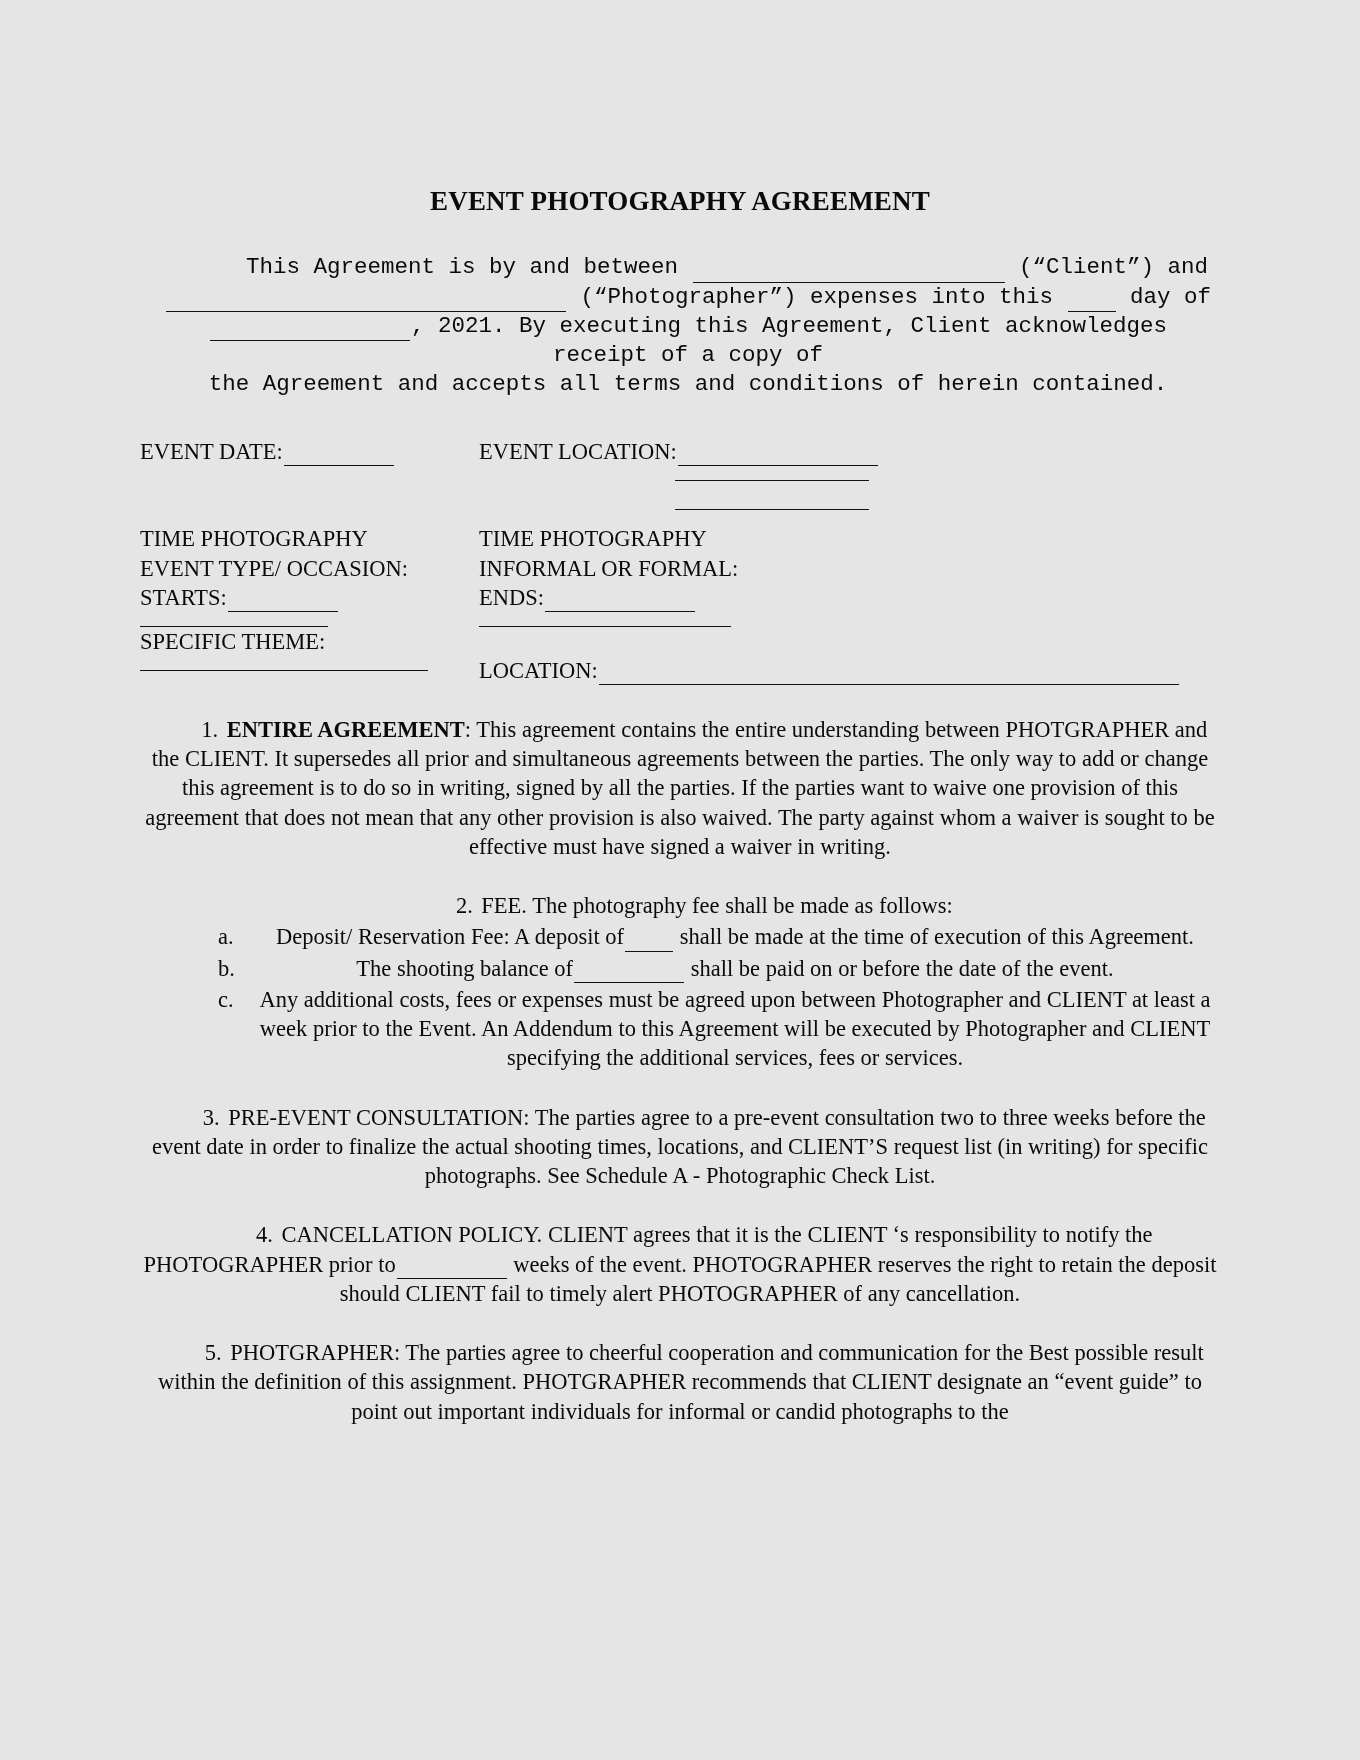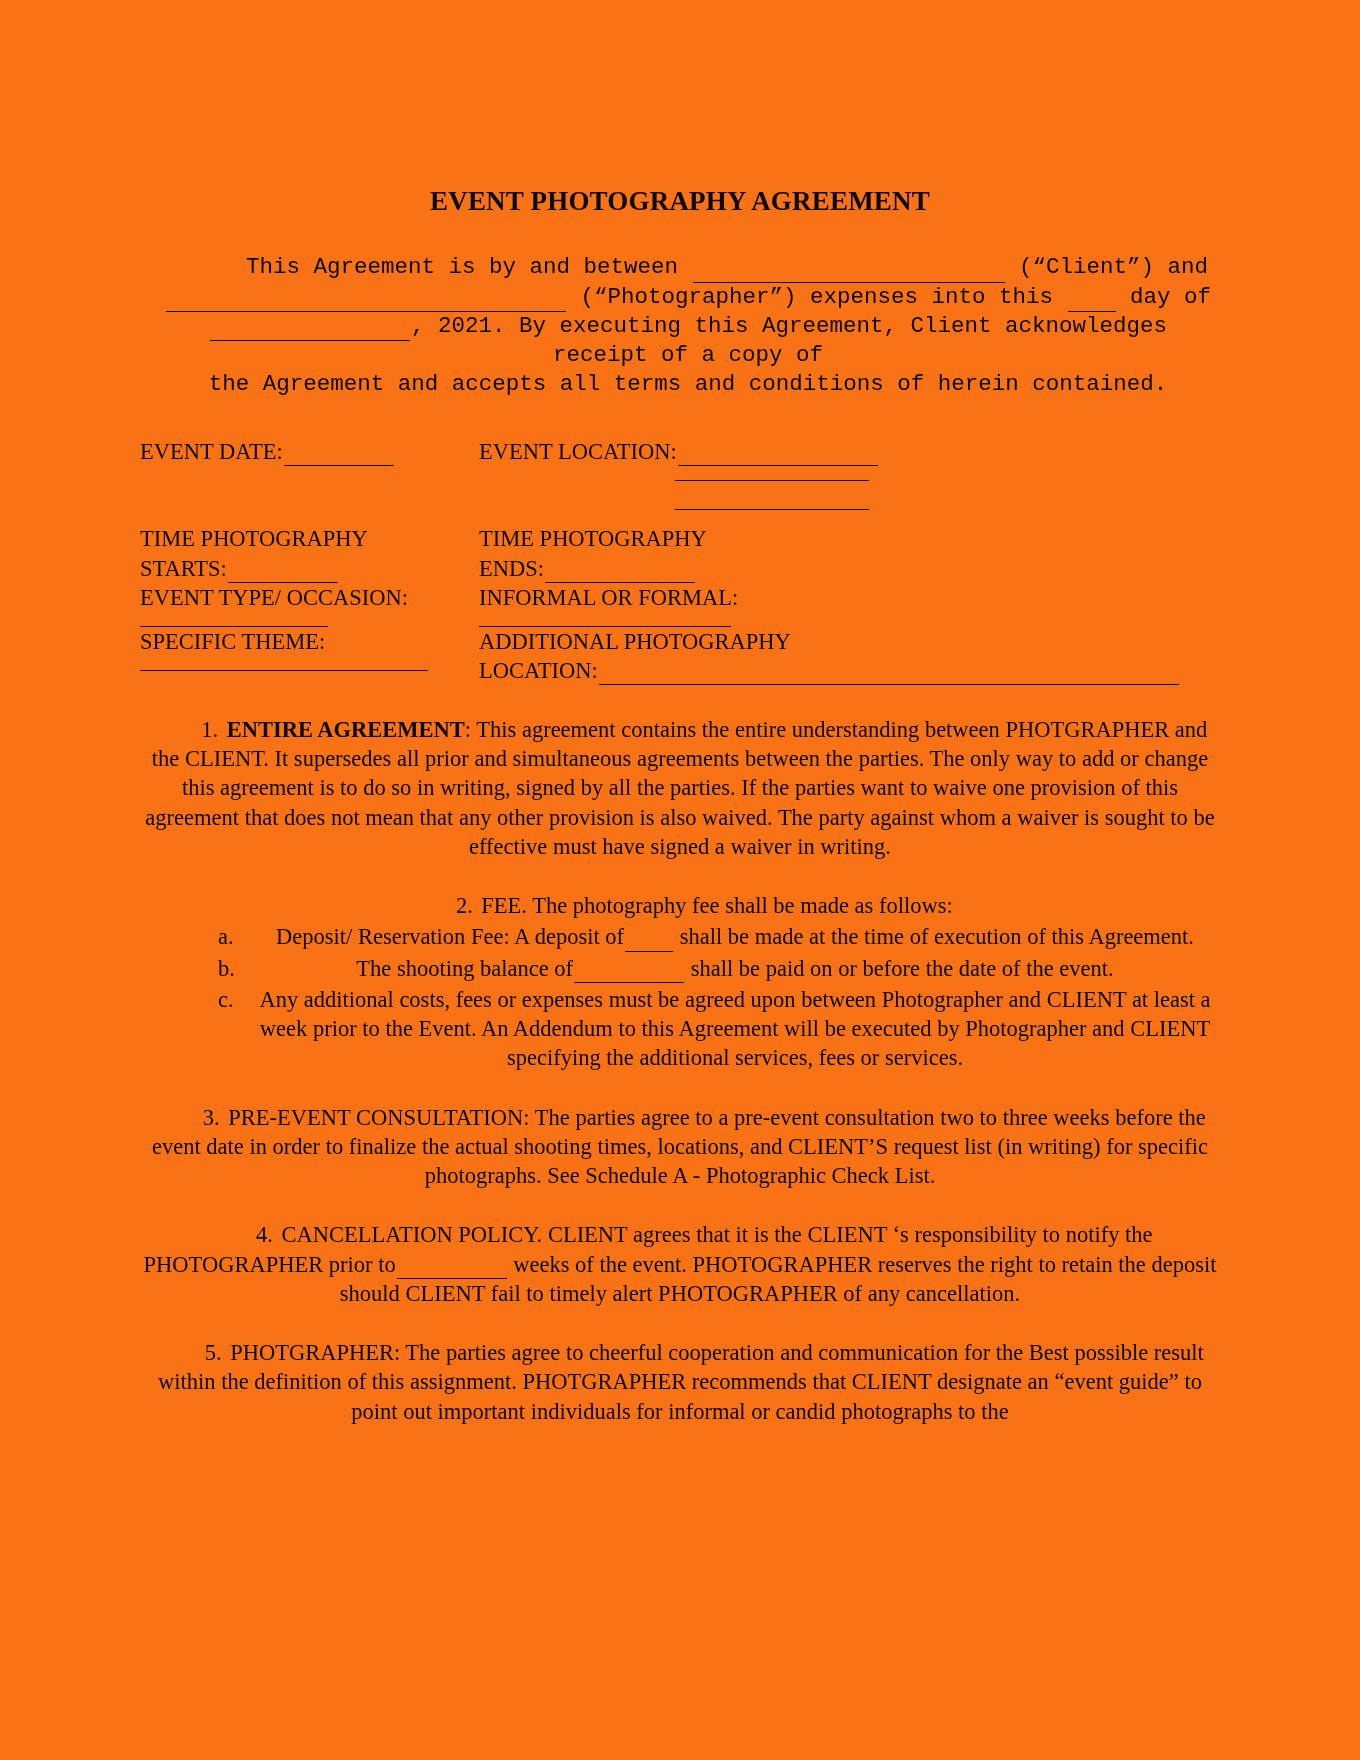--- a/index.html
+++ b/index.html
@@ -12,21 +12,21 @@
     width: 1360px;
     height: 1760px;
     font-family: "Liberation Serif", "DejaVu Serif", serif;
     color: #0a0a0a;
     -webkit-font-smoothing: antialiased;
   }
   .page {
     position: relative;
     width: 1360px;
     height: 1760px;
-    background: #f97316;
+    background: #e5e5e5;
     box-sizing: border-box;
     padding: 185px 140px 0 140px;
   }
   .doc-title {
     text-align: center;
     font-size: 27px;
     font-weight: bold;
     letter-spacing: 0.2px;
     margin: 0 0 36px 0;
     line-height: 1.2;
@@ -155,51 +155,48 @@
       <div class="col-l">
         <span>TIME PHOTOGRAPHY</span>
       </div>
       <div class="col-r">
         <span>TIME PHOTOGRAPHY</span>
       </div>
     </div>
 
     <div class="form-row">
       <div class="col-l">
+        <span>EVENT TYPE/ OCCASION:</span>
+      </div>
+      <div class="col-r">
+        <span>INFORMAL OR FORMAL:</span>
+      </div>
+    </div>
+
+    <div class="form-row">
+      <div class="col-l">
         <span>STARTS:</span><span class="blank b-sm"></span>
       </div>
       <div class="col-r">
         <span>ENDS:</span><span class="blank b-md"></span>
       </div>
     </div>
 
     <div class="form-row">
       <div class="col-l">
-        <span>EVENT TYPE/ OCCASION:</span>
-      </div>
-      <div class="col-r">
-        <span>INFORMAL OR FORMAL:</span>
-      </div>
-    </div>
-
-    <div class="form-row">
-      <div class="col-l">
         <span class="u-line" style="width:188px;"></span>
       </div>
       <div class="col-r">
         <span class="u-line" style="width:252px;"></span>
       </div>
     </div>
 
     <div class="form-row">
       <div class="col-l">
         <span>SPECIFIC THEME:</span>
-      </div>
-      <div class="col-r">
-        <span>ADDITIONAL PHOTOGRAPHY</span>
       </div>
     </div>
 
     <div class="form-row">
       <div class="col-l">
         <span class="u-line w-theme"></span>
       </div>
       <div class="col-r">
         <span>LOCATION:</span><span class="blank b-huge"></span>
       </div>

